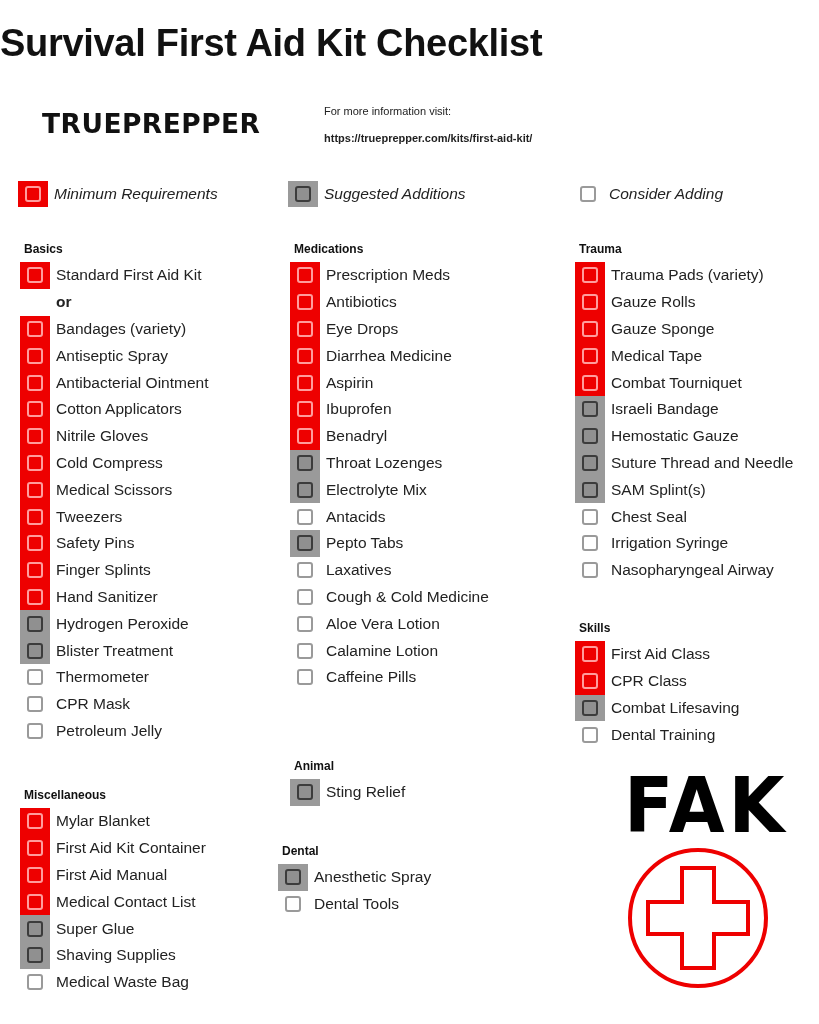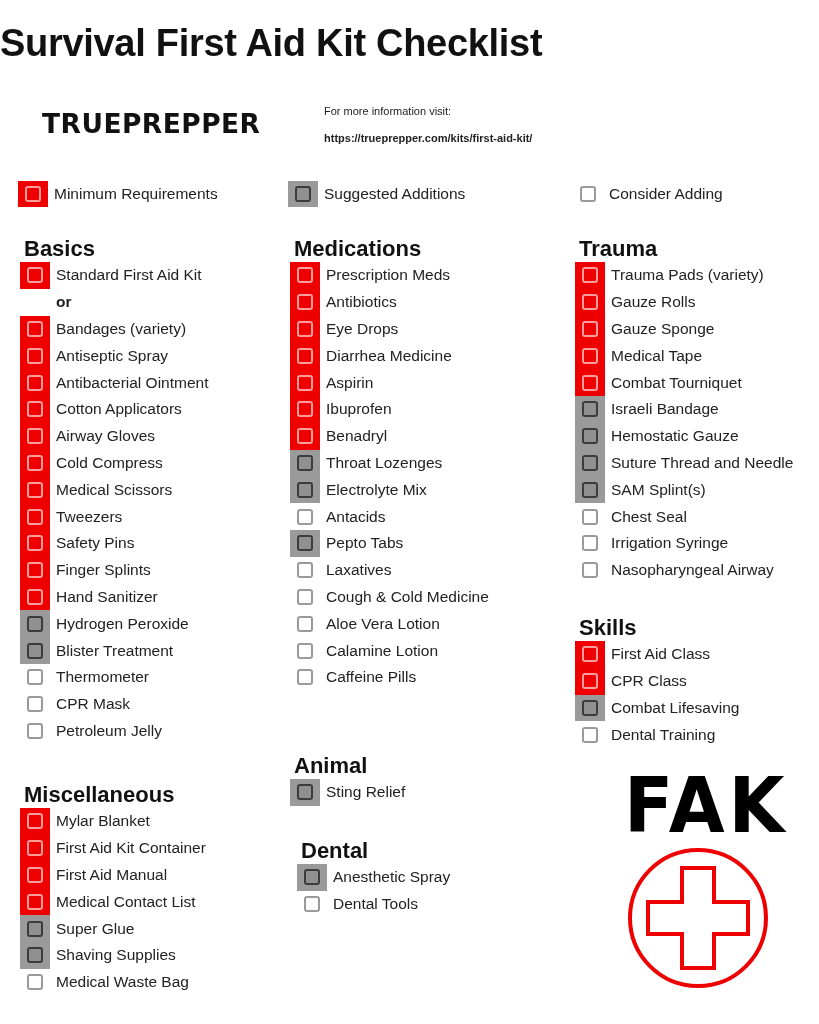--- a/index.html
+++ b/index.html
@@ -5,23 +5,23 @@
   html, body { margin: 0; padding: 0; background: #ffffff; }
   body { width: 819px; height: 1024px; position: relative; overflow: hidden;
          font-family: "Liberation Sans", sans-serif; color: #222; }
   .title { position: absolute; left: 0; width: 819px; top: 22px; text-align: left;
            font-size: 38px; font-weight: bold; color: #111; letter-spacing: -0.3px; }
   .logo { position: absolute; left: 42px; top: 108px; font-family: "DejaVu Sans", sans-serif;
           font-size: 27px; font-weight: bold; color: #111; letter-spacing: 0.5px; transform: scaleX(0.98); transform-origin: left; }
   .info { position: absolute; left: 324px; font-size: 11px; color: #222; }
   .info1 { top: 105px; }
   .info2 { top: 132px; font-weight: bold; }
-  .legend { position: absolute; top: 180px; height: 28px; display: flex; align-items: center; }
+  .legend { position: absolute; top: 180px; height: 28px; display: flex; align-items: center; font-style: italic; }
   .section { position: absolute; }
-  .sec-title { font-size: 22px; font-weight: bold; color: #111; height: 26px; line-height: 26px; margin-left: 4px; }
+  .sec-title { font-size: 12px; font-weight: bold; color: #111; height: 26px; line-height: 26px; margin-left: 4px; }
   .row { height: 26.8px; display: flex; align-items: center; position: relative; }
   .box-wrap { width: 30px; height: 26.8px; display: flex; align-items: center; justify-content: center; flex: 0 0 30px; }
   .cb { width: 16px; height: 16px; border-radius: 3px; box-sizing: border-box; }
   .req .box-wrap { background: #ee0000; }
   .req .cb { background: #ee0000; border: 2px solid #ff9d9d; }
   .sug .box-wrap { background: #9a9a9a; }
   .sug .cb { background: #909090; border: 2px solid #3c3c3c; }
   .opt .cb { background: #fff; border: 2px solid #9a9a9a; }
   .label { font-size: 15.5px; color: #222; margin-left: 6px; white-space: nowrap; }
   .or-row .label { font-weight: bold; margin-left: 36px; }
@@ -88,21 +88,21 @@
     <div class="row req">
       <div class="box-wrap">
         <div class="cb"></div>
       </div>
       <span class="label">Cotton Applicators</span>
     </div>
     <div class="row req">
       <div class="box-wrap">
         <div class="cb"></div>
       </div>
-      <span class="label">Airway Gloves</span>
+      <span class="label">Nitrile Gloves</span>
     </div>
     <div class="row req">
       <div class="box-wrap">
         <div class="cb"></div>
       </div>
       <span class="label">Cold Compress</span>
     </div>
     <div class="row req">
       <div class="box-wrap">
         <div class="cb"></div>
@@ -412,21 +412,21 @@
   </div>
 <div class="section" id="sec-animal" style="left:290px; top:753px;">
     <div class="sec-title">Animal</div>
     <div class="row sug">
       <div class="box-wrap">
         <div class="cb"></div>
       </div>
       <span class="label">Sting Relief</span>
     </div>
   </div>
-<div class="section" id="sec-dental" style="left:297px; top:838px;">
+<div class="section" id="sec-dental" style="left:278px; top:838px;">
     <div class="sec-title">Dental</div>
     <div class="row sug">
       <div class="box-wrap">
         <div class="cb"></div>
       </div>
       <span class="label">Anesthetic Spray</span>
     </div>
     <div class="row opt">
       <div class="box-wrap">
         <div class="cb"></div>

